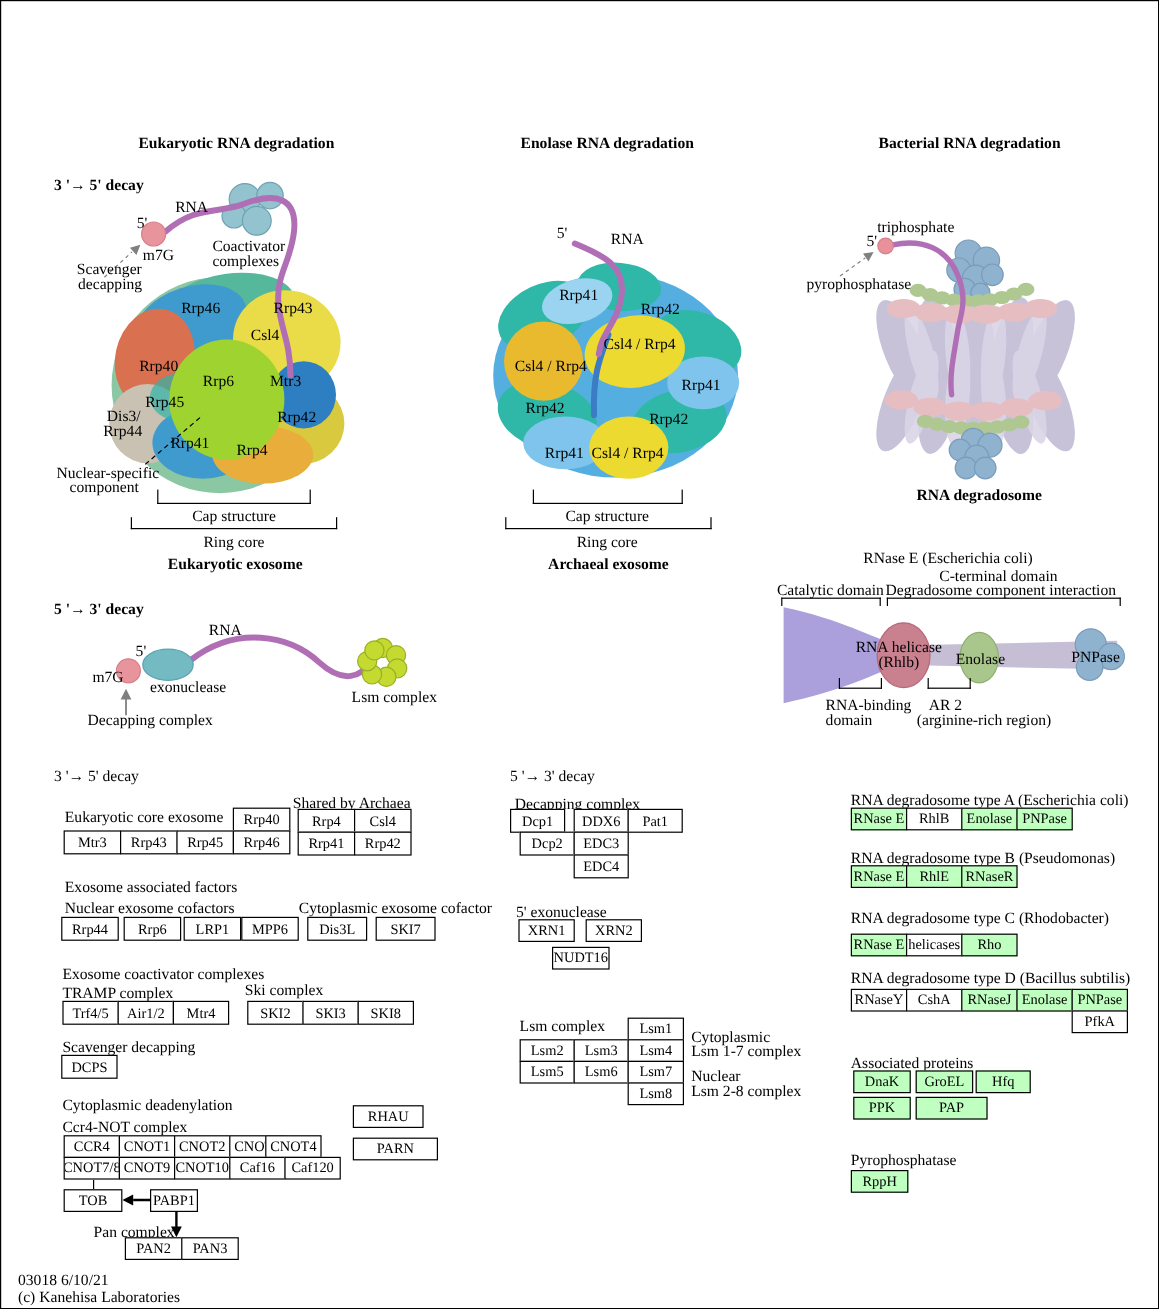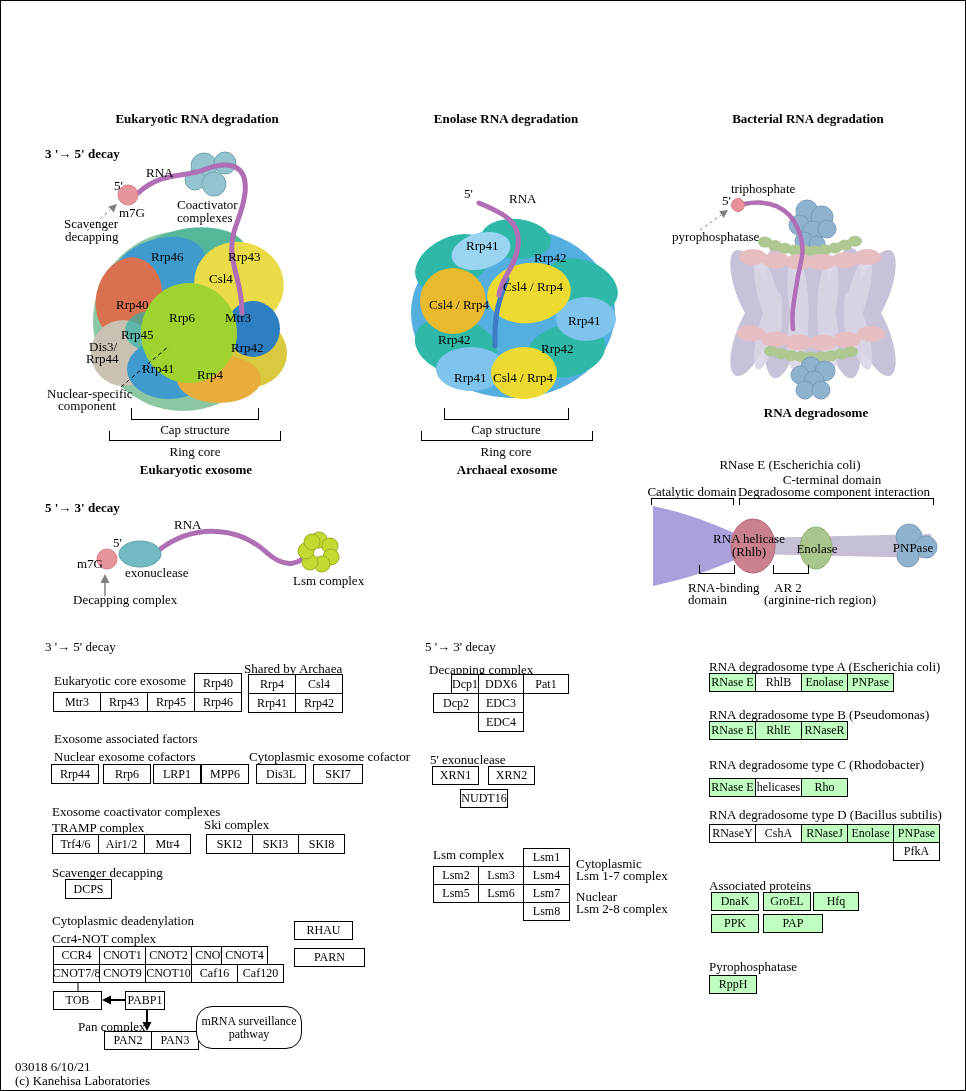--- a/index.html
+++ b/index.html
@@ -287,56 +287,52 @@
 <div class="l" style="left:53px;top:749px">Nuclear exosome cofactors</div>
 <div class="box h20" style="left:50px;top:763px;width:48px">Rrp44</div>
 <div class="box h20" style="left:102px;top:763px;width:48px">Rrp6</div>
 <div class="box h20" style="left:152px;top:763px;width:48px">LRP1</div>
 <div class="box h20" style="left:200px;top:763px;width:48px">MPP6</div>
 <div class="l" style="left:248px;top:749px">Cytoplasmic exosome cofactor</div>
 <div class="box h20" style="left:255px;top:763px;width:50px">Dis3L</div>
 <div class="box h20" style="left:312px;top:763px;width:50px">SKI7</div>
 <div class="l" style="left:51px;top:804px">Exosome coactivator complexes</div>
 <div class="l" style="left:51px;top:820px">TRAMP complex</div>
-<div class="box h20" style="left:51px;top:833px">Trf4/6</div>
+<div class="box h20" style="left:51px;top:833px">Trf4/5</div>
 <div class="box h20" style="left:97px;top:833px">Air1/2</div>
 <div class="box h20" style="left:143px;top:833px">Mtr4</div>
 <div class="l" style="left:203px;top:817px">Ski complex</div>
 <div class="box h20" style="left:205px;top:833px">SKI2</div>
 <div class="box h20" style="left:251px;top:833px">SKI3</div>
 <div class="box h20" style="left:297px;top:833px">SKI8</div>
 <div class="l" style="left:51px;top:865px">Scavenger decapping</div>
-<div class="box h20" style="left:64px;top:878px">DCPS</div>
+<div class="box h20" style="left:50px;top:878px">DCPS</div>
 <div class="l" style="left:51px;top:913px">Cytoplasmic deadenylation</div>
 <div class="l" style="left:51px;top:931px">Ccr4-NOT complex</div>
 <div class="box" style="left:52px;top:945px">CCR4</div>
 <div class="box" style="left:98px;top:945px">CNOT1</div>
 <div class="box" style="left:144px;top:945px">CNOT2</div>
 <div class="box" style="left:190px;top:945px">CNOT3</div>
 <div class="box" style="left:220px;top:945px">CNOT4</div>
 <div class="box" style="left:52px;top:963px">CNOT7/8</div>
 <div class="box" style="left:98px;top:963px">CNOT9</div>
 <div class="box" style="left:144px;top:963px">CNOT10</div>
 <div class="box" style="left:190px;top:963px">Caf16</div>
 <div class="box" style="left:236px;top:963px">Caf120</div>
 <div class="box" style="left:293px;top:920px;width:59px">RHAU</div>
 <div class="box" style="left:293px;top:947px;width:71px">PARN</div>
 <div class="box" style="left:52px;top:990px;width:49px">TOB</div>
 <div class="box" style="left:124px;top:990px;width:40px">PABP1</div>
 <div class="l" style="left:77px;top:1019px">Pan complex</div>
 <div class="box" style="left:103px;top:1030px;width:48px">PAN2</div>
 <div class="box" style="left:150px;top:1030px;width:48px">PAN3</div>
-<div class="mrna">
-  <span>mRNA surveillance</span>
-  <span>pathway</span>
-</div>
 
 <div class="l" style="left:424px;top:639px">5 '→ 3' decay</div>
 <div class="l" style="left:428px;top:662px">Decapping complex</div>
-<div class="box h20" style="left:450px;top:673px;width:28px">Dcp1</div>
+<div class="box h20" style="left:424px;top:673px;width:46px">Dcp1</div>
 <div class="box h20" style="left:477px;top:673px;width:46px">DDX6</div>
 <div class="box h20" style="left:522px;top:673px;width:46px">Pat1</div>
 <div class="box h20" style="left:432px;top:692px;width:46px">Dcp2</div>
 <div class="box h20" style="left:477px;top:692px;width:46px">EDC3</div>
 <div class="box h20" style="left:477px;top:711px;width:46px">EDC4</div>
 <div class="l" style="left:429px;top:752px">5' exonuclease</div>
 <div class="box" style="left:431px;top:765px">XRN1</div>
 <div class="box" style="left:487px;top:765px">XRN2</div>
 <div class="box" style="left:459px;top:788px;width:48px">NUDT16</div>
 <div class="l" style="left:432px;top:847px">Lsm complex</div>

